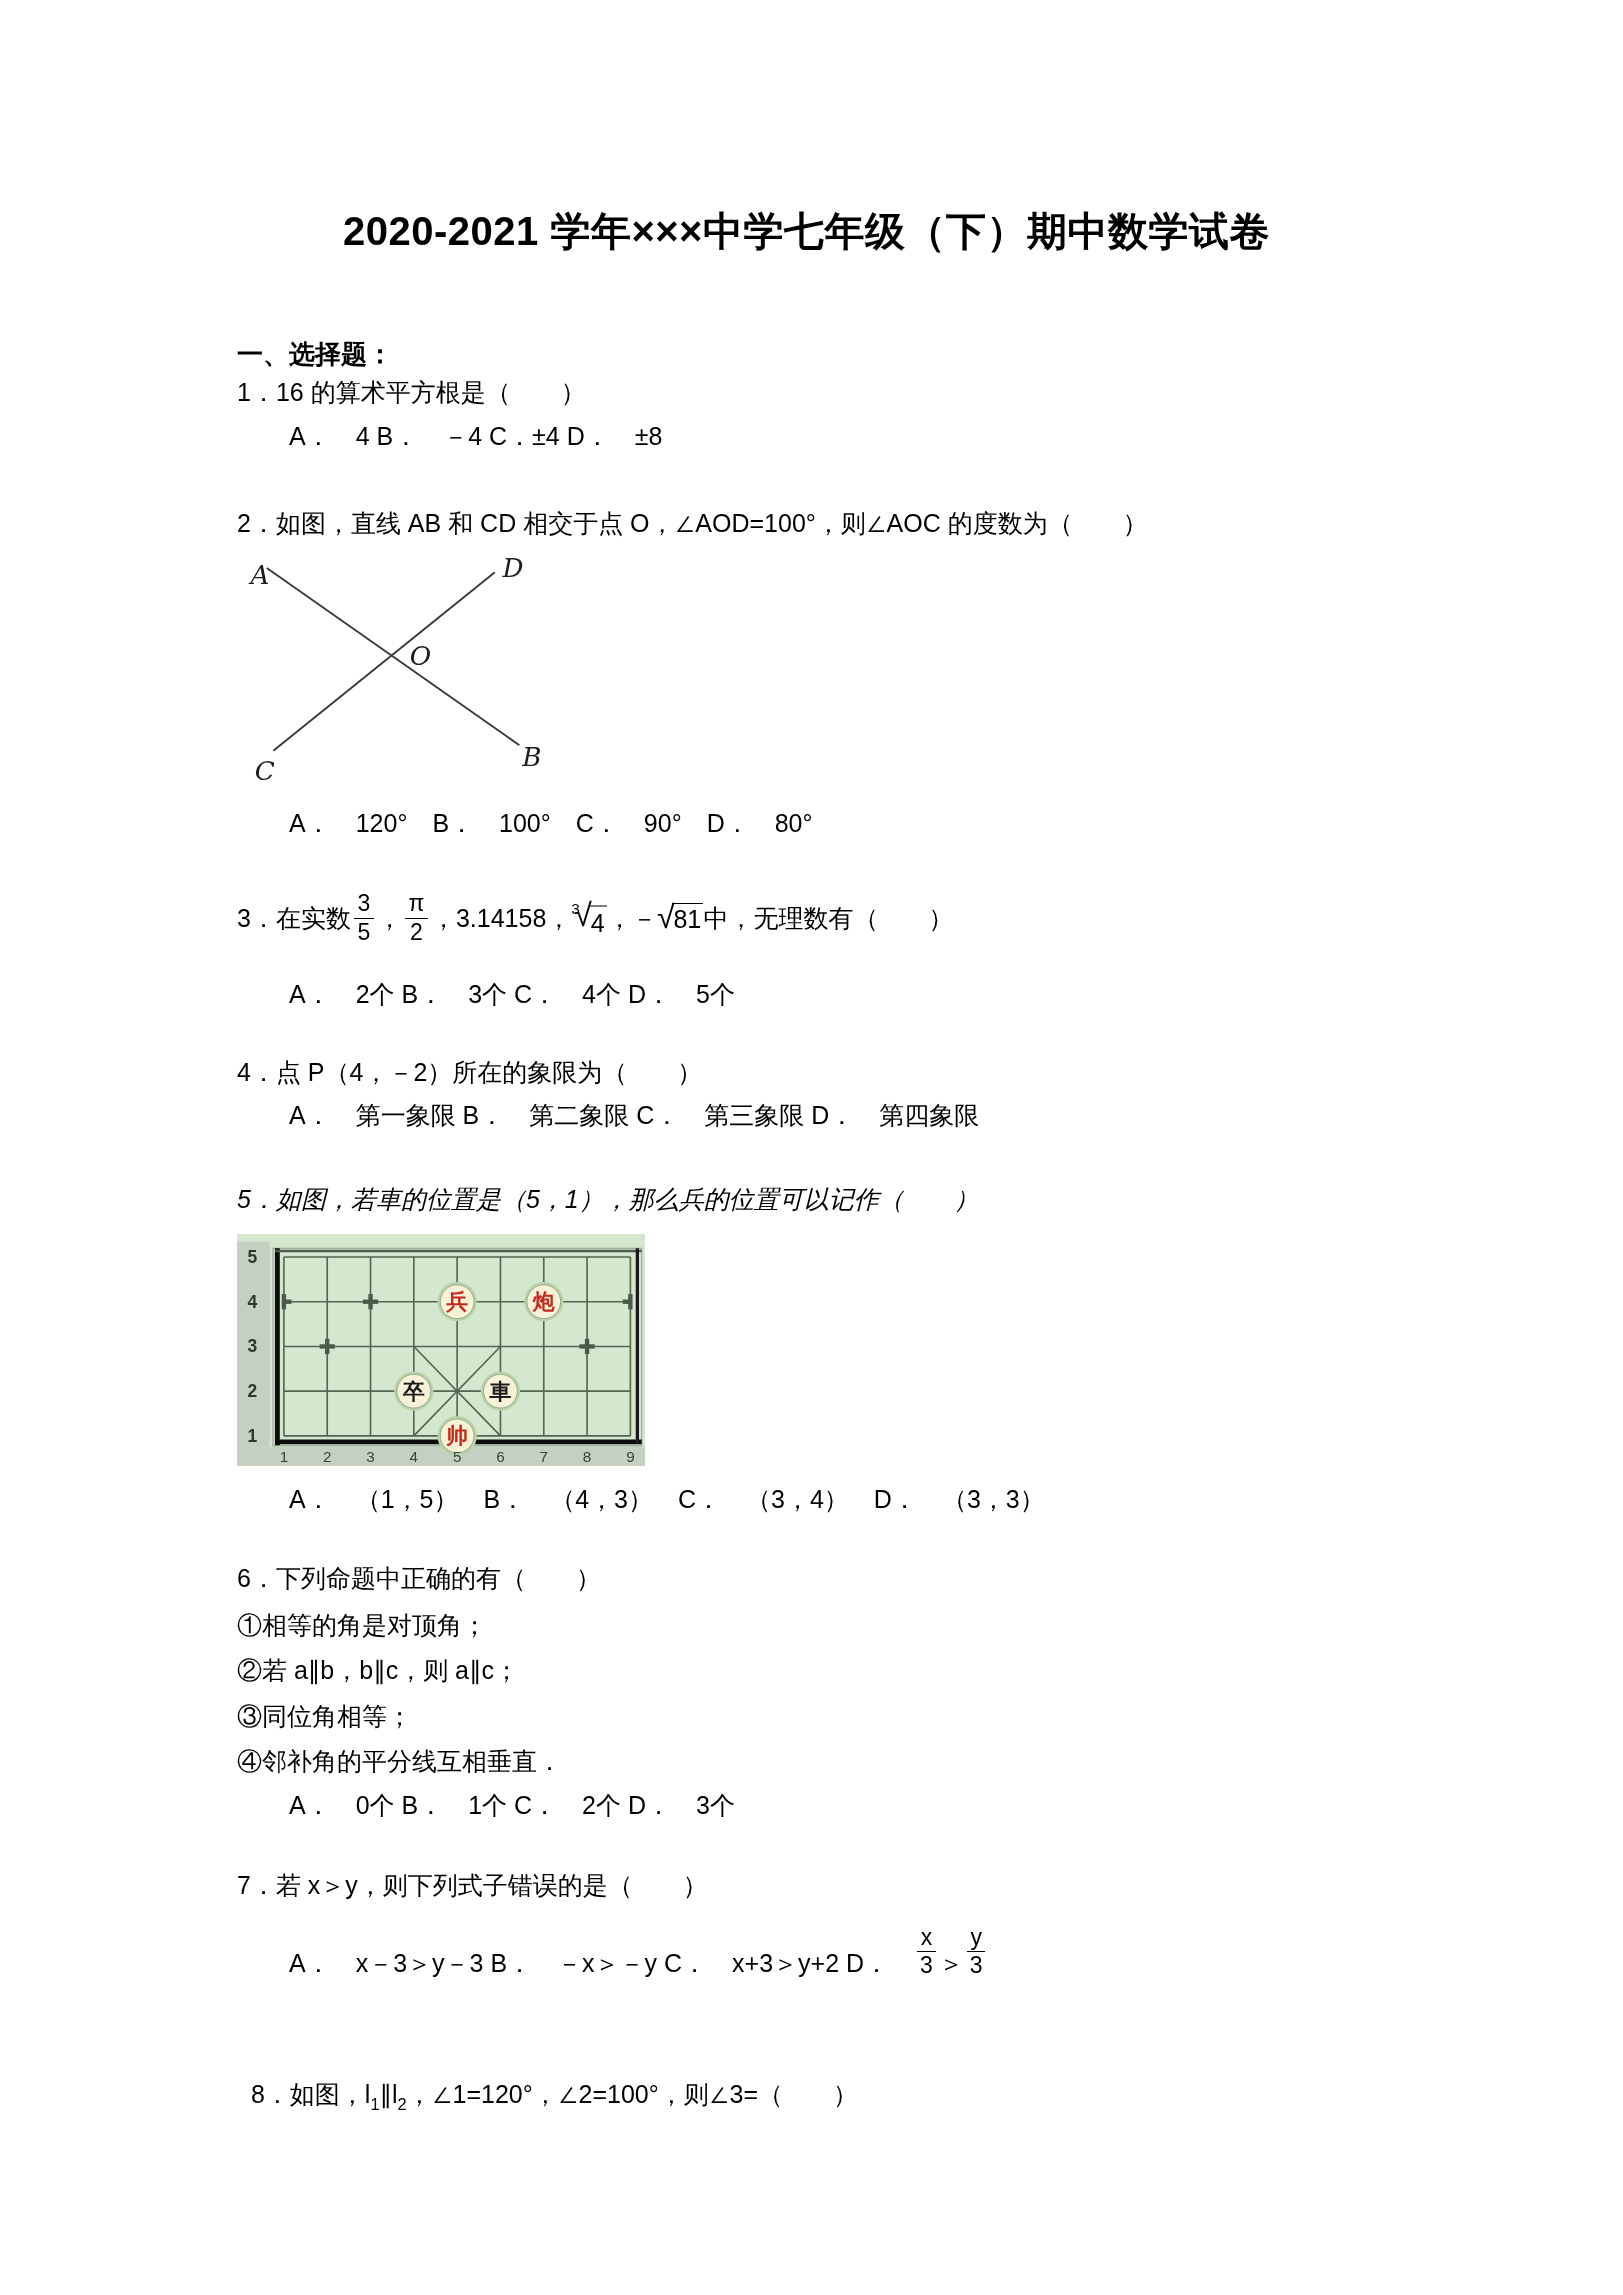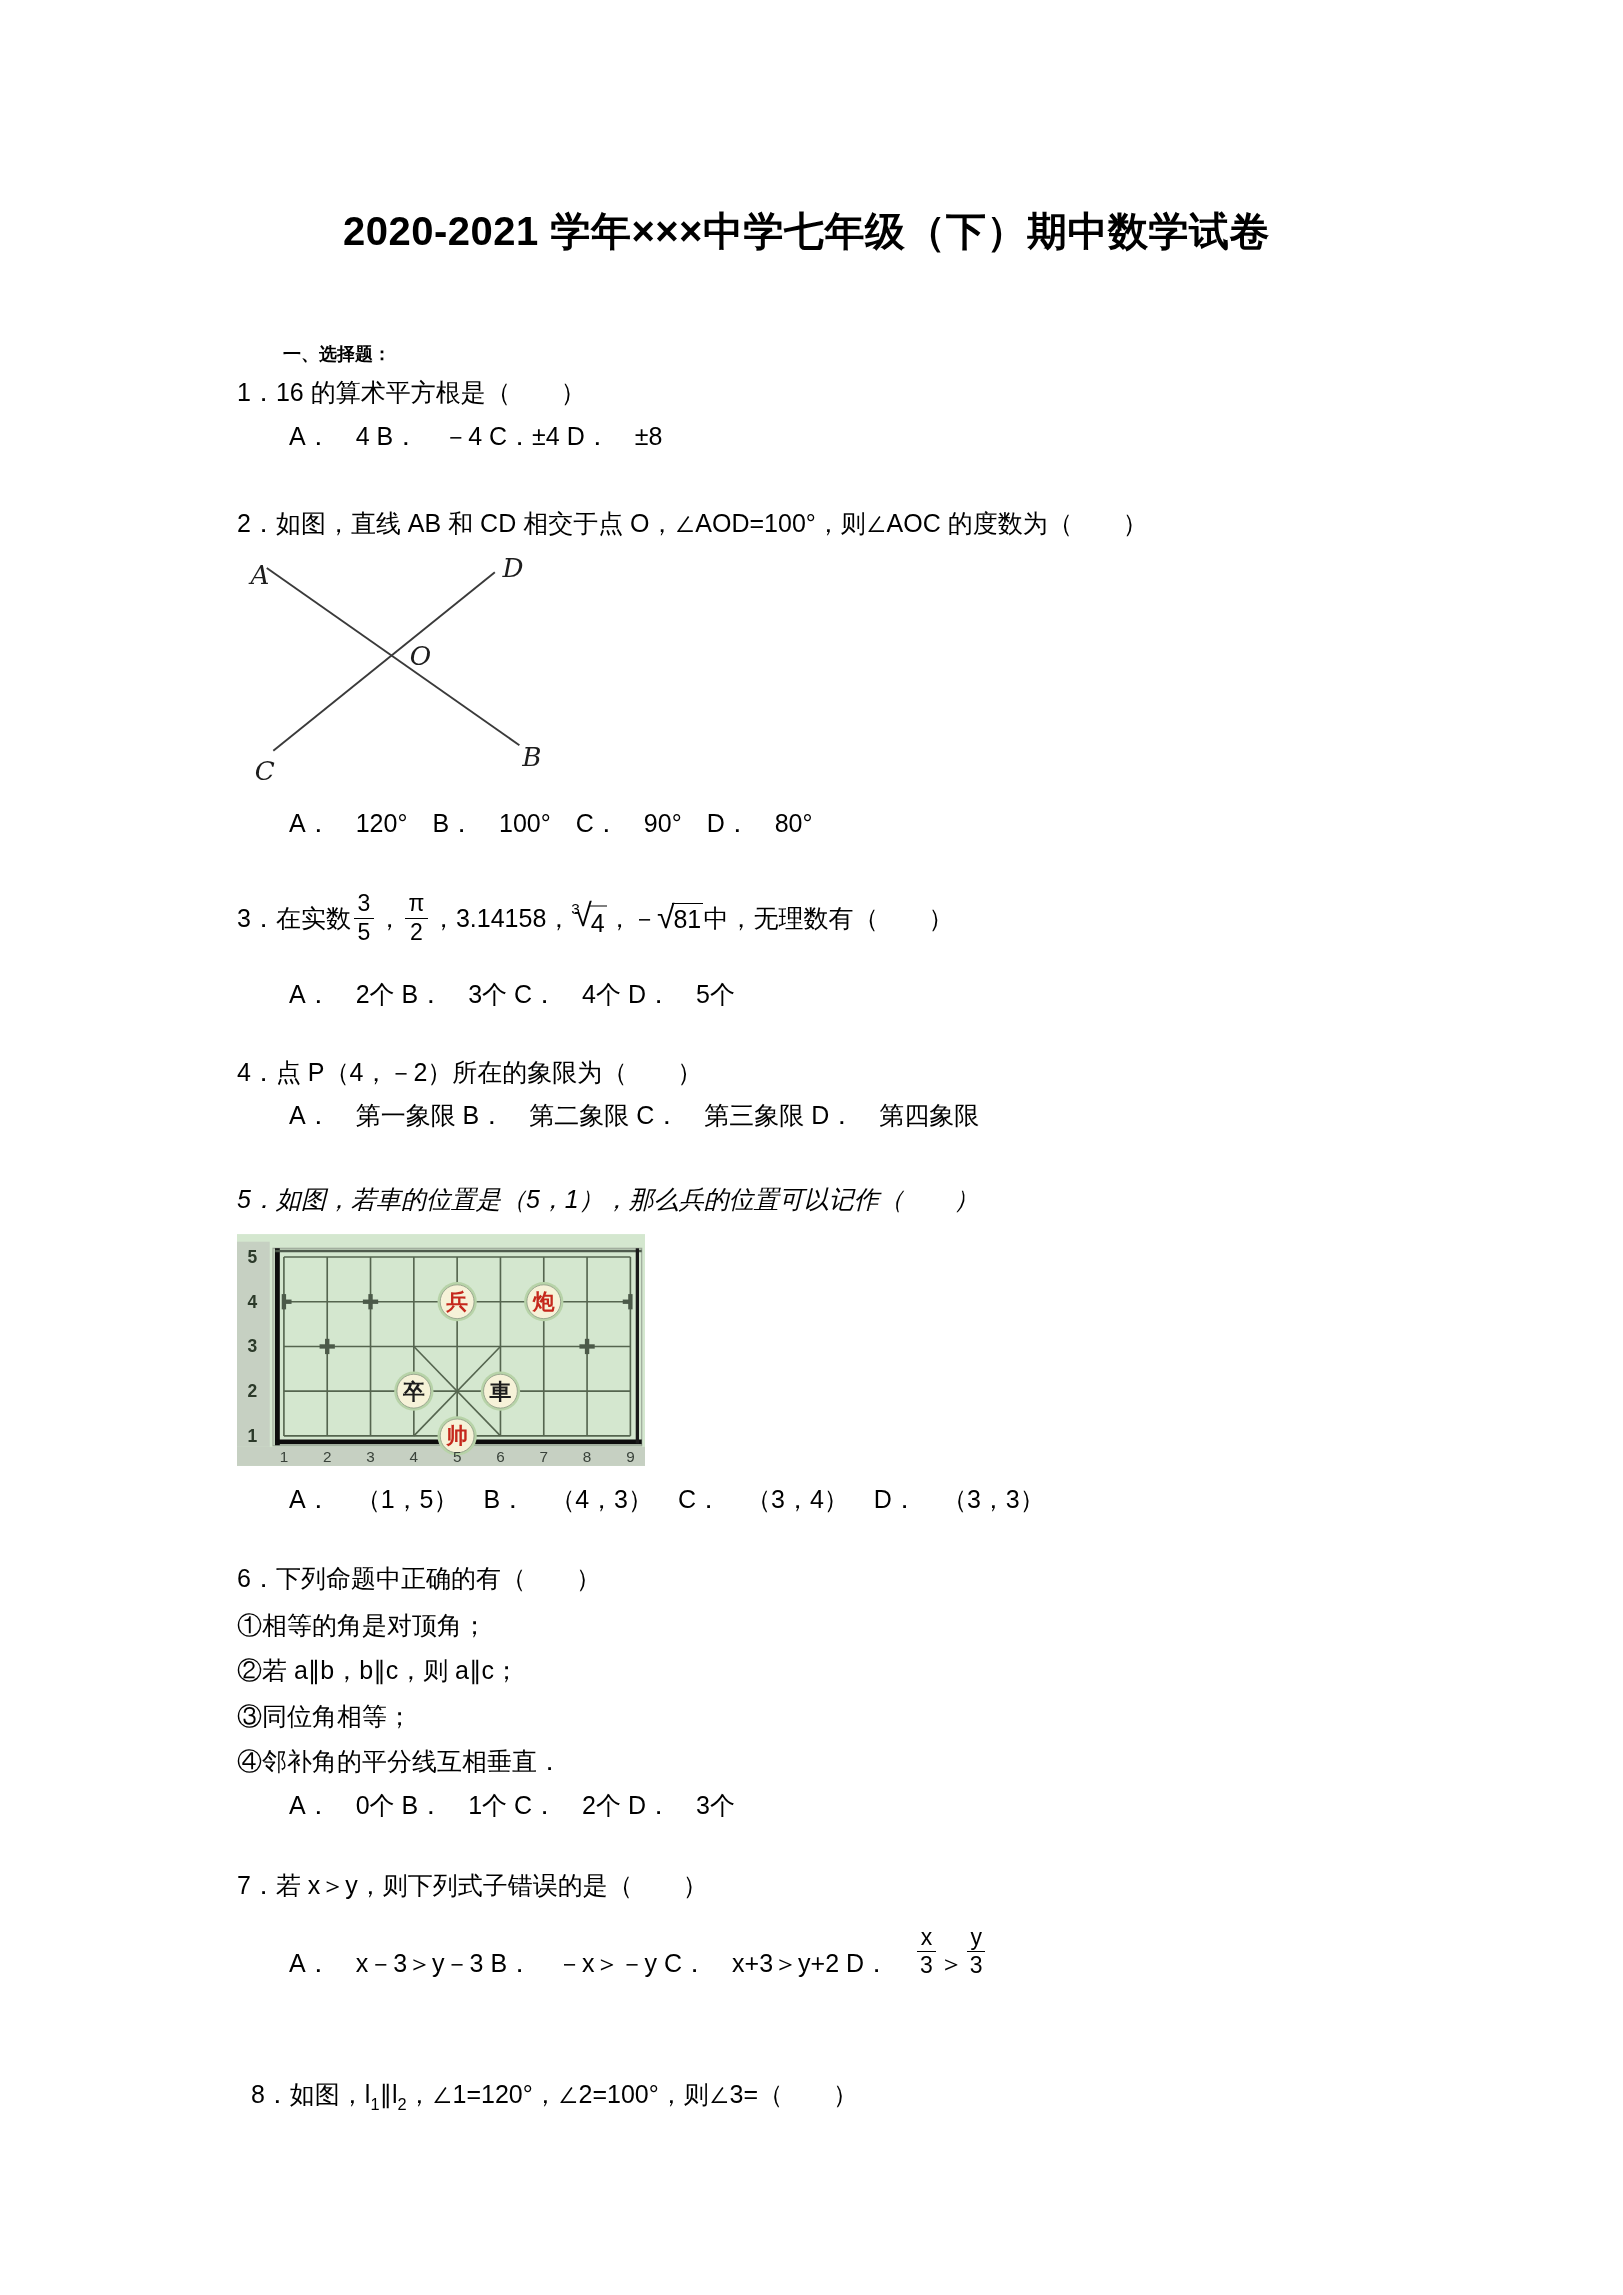--- a/index.html
+++ b/index.html
@@ -6,21 +6,21 @@
   body{
     width:1623px;height:2295px;position:relative;background:#ffffff;
     font-family:"Liberation Sans", sans-serif;color:#000;
     font-size:25px;line-height:30.5px;
   }
   .abs{position:absolute;white-space:pre;}
   .title{
     left:0;top:208px;width:1613px;text-align:center;
     font-size:40px;line-height:46px;font-weight:bold;letter-spacing:0.5px;
   }
-  .bold{font-weight:bold;font-size:18px;margin-left:46px;}
+  .bold{font-weight:bold;font-size:26px;}
   .stem{left:237px;}
   .opts{left:289px;}
   .mathline{display:flex;align-items:center;white-space:pre;}
   .frac{display:inline-block;vertical-align:middle;text-align:center;
         font-size:23px;line-height:25px;margin:0 3.3px;}
   .frac .fnum{display:block;border-bottom:1.6px solid #000;padding:0 3.3px 1.1px 3.3px;}
   .frac .fden{display:block;padding-top:1.1px;}
   .sqrt{white-space:nowrap;display:inline-block;}
   .rsign{font-size:32px;font-weight:normal;letter-spacing:-2.2px;}
   .rad{border-top:1.6px solid #000;padding:1.1px 2.2px 0 1.1px;}

